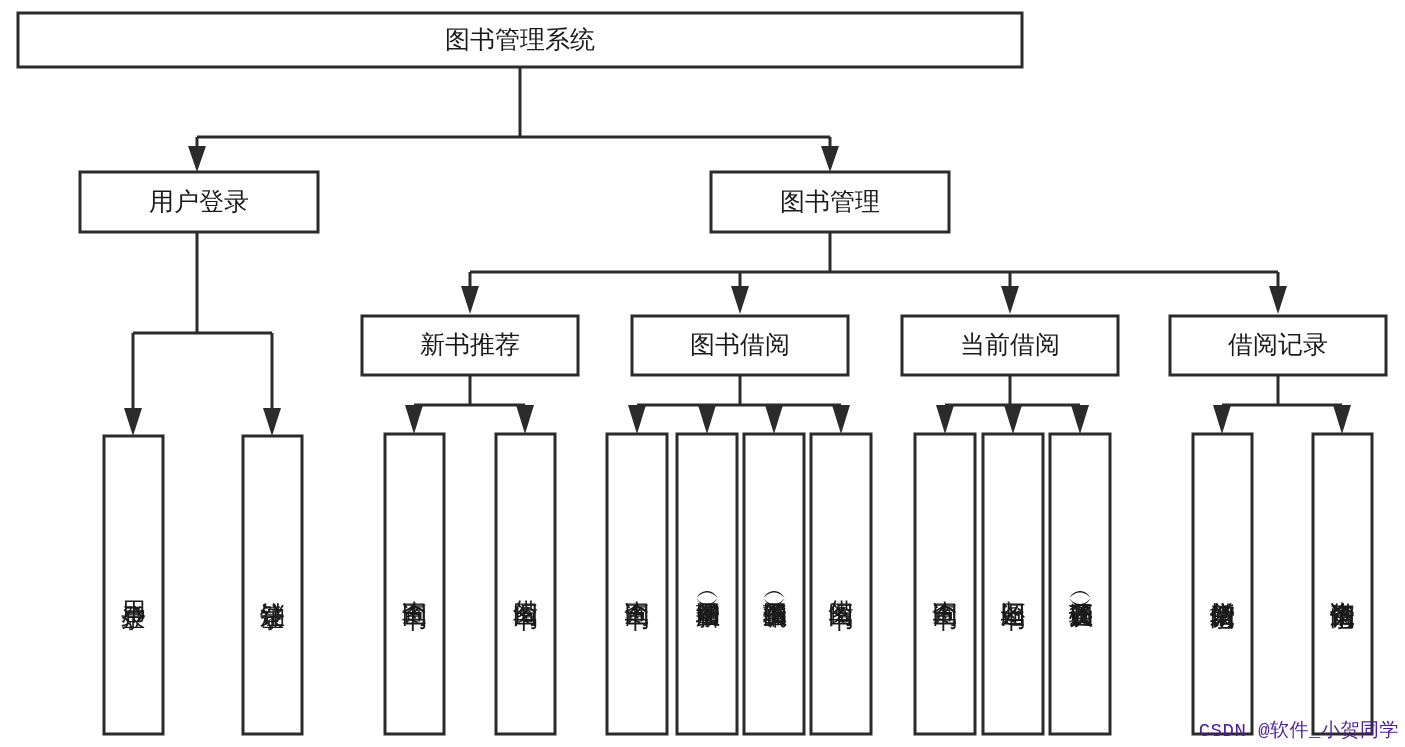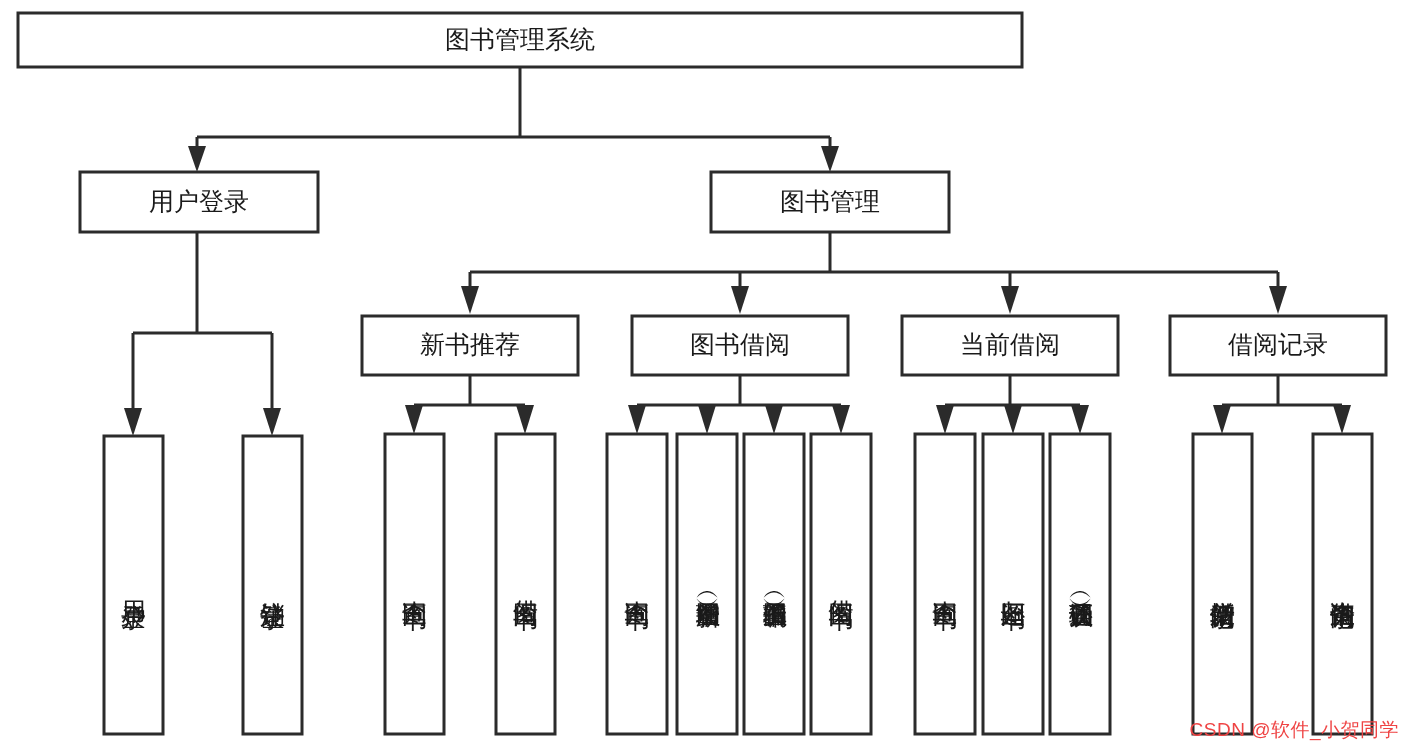--- a/index.html
+++ b/index.html
@@ -63,23 +63,23 @@
     line-height: 1.08;
     letter-spacing: 2px;
     color: #1a1a1a;
     white-space: nowrap;
     text-align: center;
   }
   #watermark {
     position: absolute;
     right: 6px;
     bottom: 4px;
-    font-family: Liberation Sans, sans-serif;
+    font-family: Liberation Mono, monospace;
     font-size: 19px;
-    color: #ef4444;
+    color: #4c1d95;
     white-space: nowrap;
     letter-spacing: 0.5px;
   }
 </style>
 </head>
 <body>
 
 <div id="diagram-root">
 
   <svg class="diagram" viewBox="0 0 1405 747" xmlns="http://www.w3.org/2000/svg">

